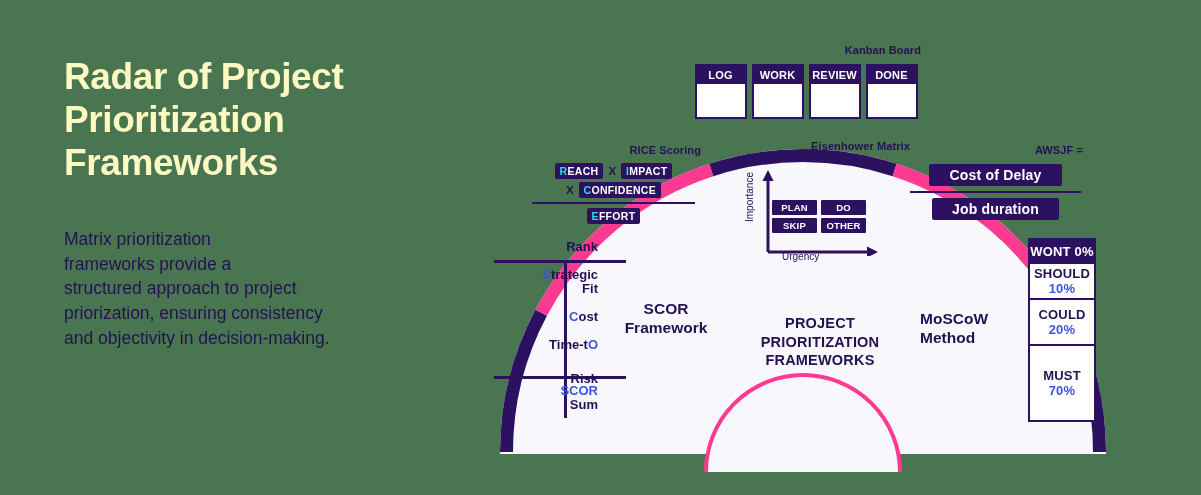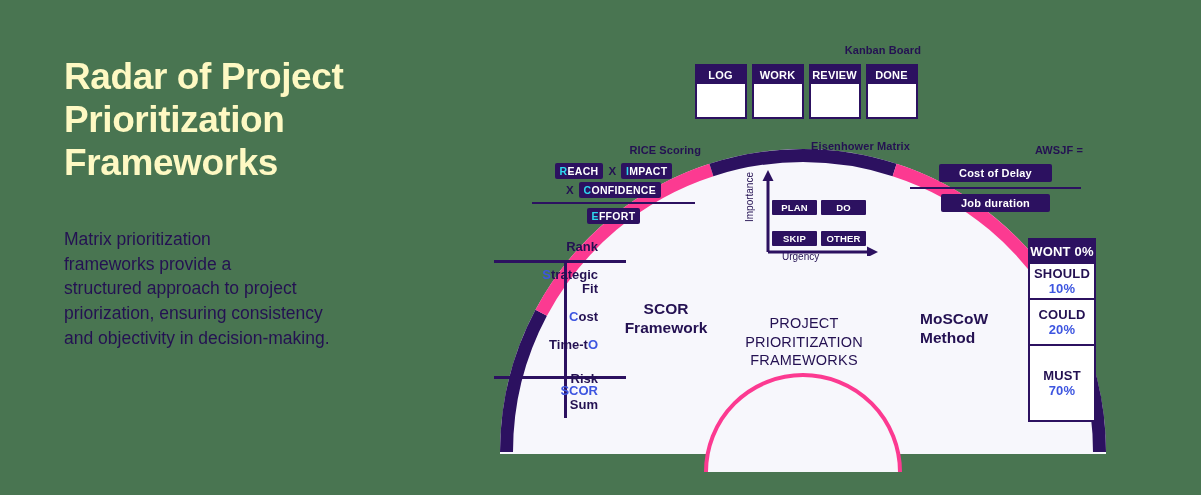--- a/index.html
+++ b/index.html
@@ -65,33 +65,33 @@
     position: absolute; left: 24px; top: 10px;
     writing-mode: vertical-rl; transform: rotate(180deg);
     font-size: 10px; color: #241152; font-weight: 500;
   }
   #x-axis-label {
     position: absolute; left: 62px; bottom: -2px;
     font-size: 10px; color: #241152; font-weight: 500;
   }
   #eisen svg.axes { position: absolute; left: 38px; top: 2px; }
   #quadrants { position: absolute; left: 52px; top: 38px; }
-  .q-row { display: flex; gap: 4px; margin-bottom: 16px; }
+  .q-row { display: flex; gap: 4px; margin-bottom: 3px; }
   .q-cell {
     background: #2c1160; color: #fff; font-size: 9.5px; font-weight: bold;
     padding: 2px 0; width: 45px; text-align: center; letter-spacing: 0.2px;
     border-radius: 1px;
   }
 
   
   #awsjf { left: 430px; top: 122px; width: 175px; }
   #awsjf-frac { margin-top: 8px; }
   .frac-part { display: flex; justify-content: center; }
   .frac-pill {
-    background: #2c1160; color: #fff; font-size: 11px; font-weight: bold;
+    background: #2c1160; color: #fff; font-size: 14px; font-weight: bold;
     padding: 3px 20px; border-radius: 2px; letter-spacing: 0.2px;
   }
   #awsjf-bar { height: 1.6px; background: #2c1160; margin: 5px 2px; }
 
   
   #scor { left: 10px; top: 216px; width: 210px; height: 180px; }
   #scor-diagram { position: absolute; left: 0; top: 0; width: 118px; height: 180px; }
   .scor-lbl {
     position: absolute; right: 8px; text-align: right;
     font-size: 13px; font-weight: 600; color: #241152; line-height: 1.08;
@@ -121,22 +121,22 @@
   }
   .ms-seg .pct { color: #3d55e0; }
   .ms-seg.filled { background: #2c1160; color: #fff; }
 
   
   #hub {
     position: absolute; left: 222px; top: 250px; width: 206px; height: 206px;
   }
   #hub svg { position: absolute; inset: 0; }
   #hub-text {
-    position: absolute; left: 1px; top: 42px; width: 206px;
-    text-align: center; font-size: 14.5px; font-weight: normal;
+    position: absolute; left: 17px; top: 42px; width: 206px;
+    text-align: center; font-size: 14.5px; font-weight: bold;
     color: #241152; line-height: 1.28; letter-spacing: 0.2px;
   }
   #hub-text .ln { display: block; }
 </style>
 </head>
 <body>
 
 <div id="stage">
 
   <div id="left-panel">

